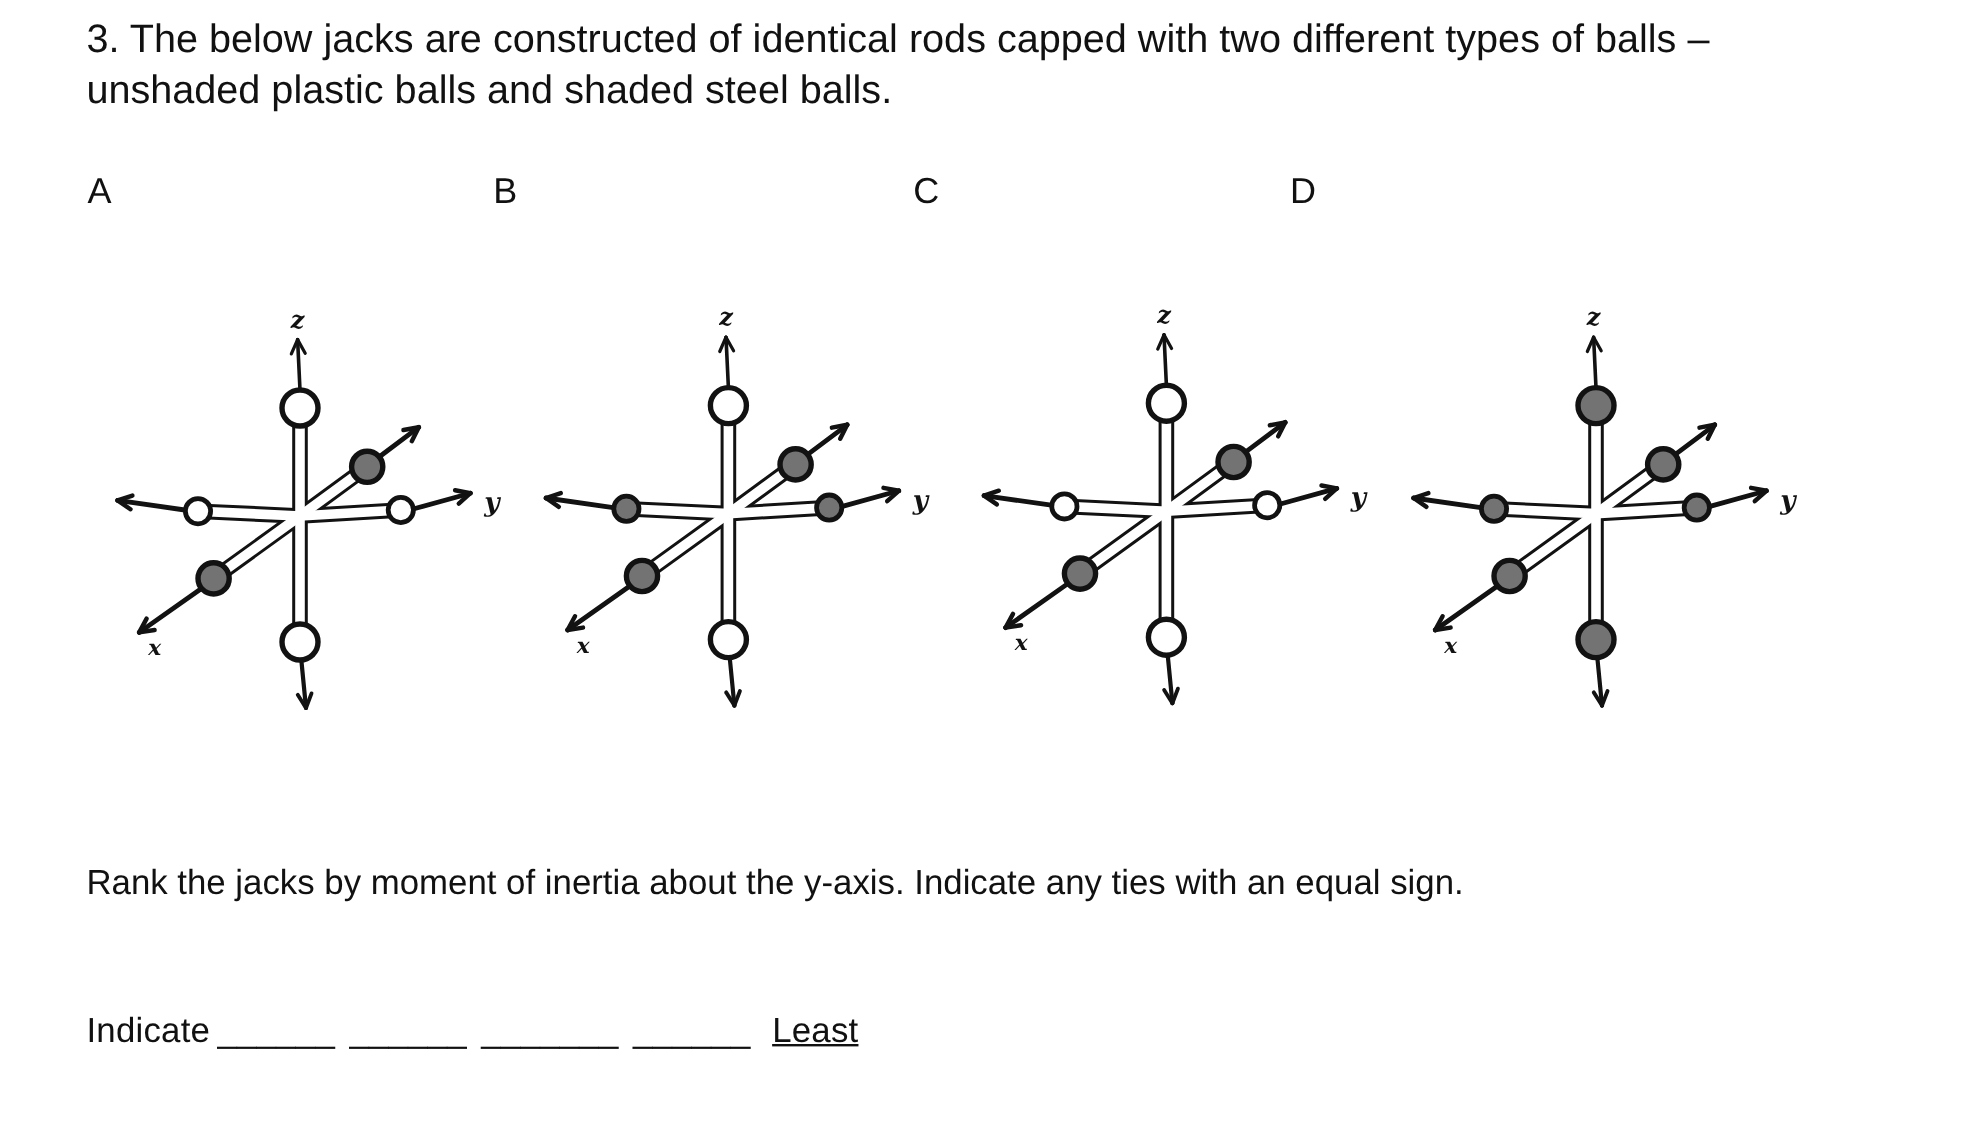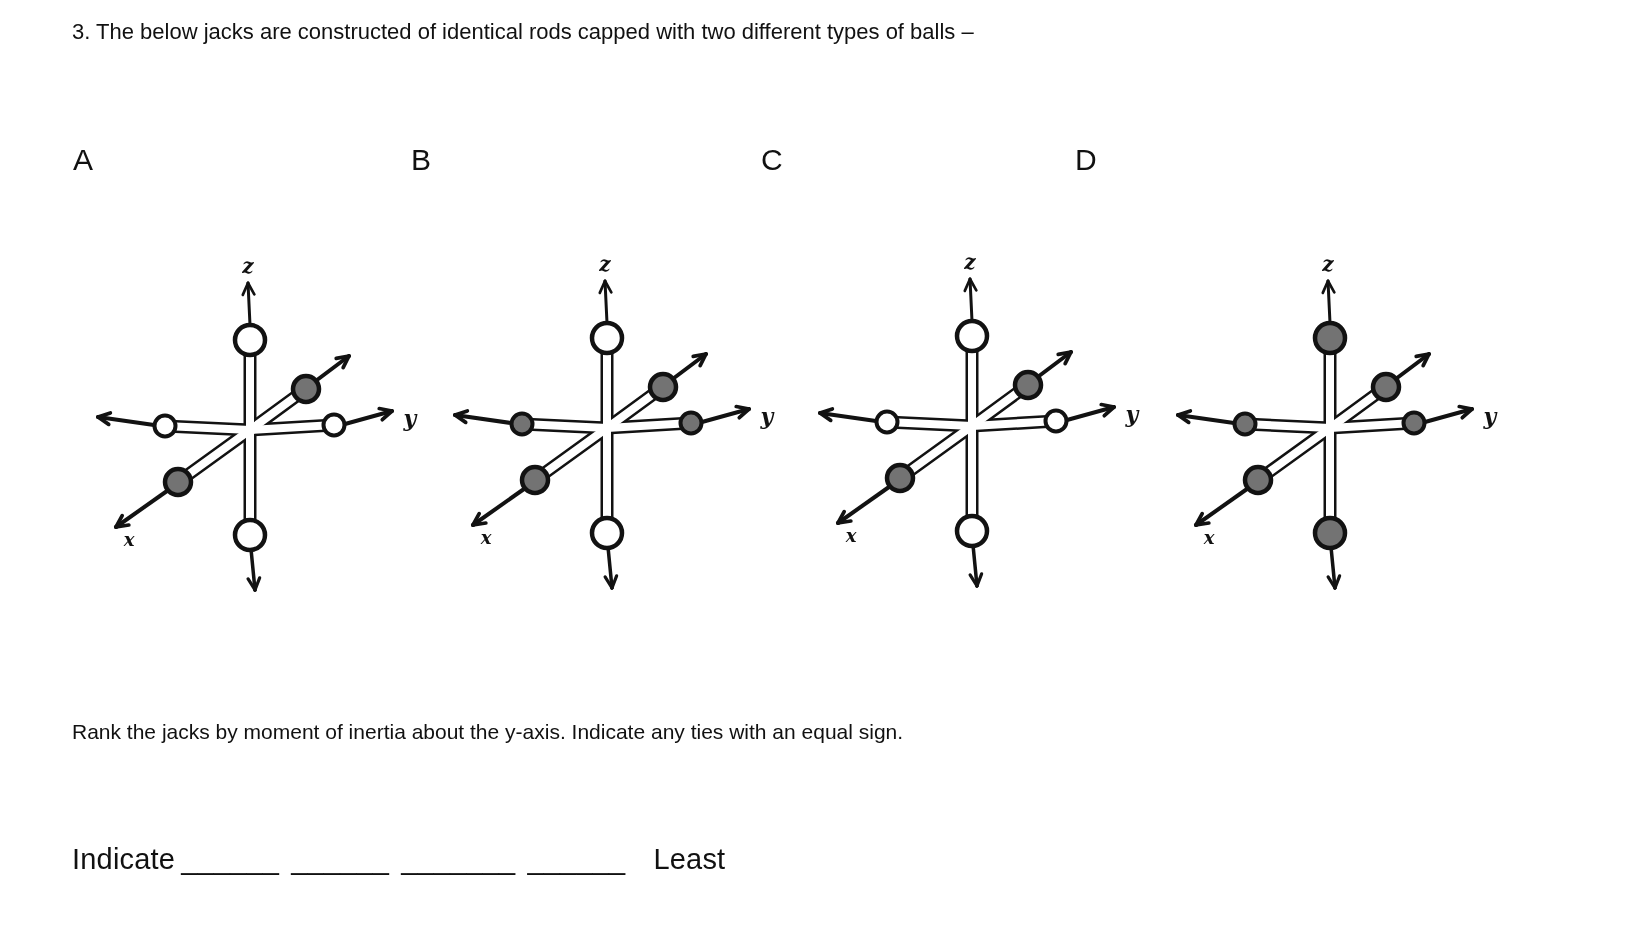--- a/index.html
+++ b/index.html
@@ -6,53 +6,54 @@
     margin: 0; padding: 0;
     width: 1650px; height: 940px;
     background: #ffffff;
     overflow: hidden;
     font-family: "Liberation Sans", sans-serif;
     color: #111111;
   }
   .abs { position: absolute; }
   #statement {
     left: 72px; top: 10px; width: 1500px;
-    font-size: 22px; line-height: 43px;
+    font-size: 33px; line-height: 43px;
   }
   .jack-label {
     font-size: 30px;
     top: 143px;
   }
   #label-a { left: 73px; }
   #label-b { left: 411px; }
   #label-c { left: 761px; }
   #label-d { left: 1075px; }
   .jack { position: absolute; }
   #jack-0 { left: 70px;   top: 255px; }
   #jack-1 { left: 427px;  top: 253px; }
   #jack-2 { left: 792px;  top: 251px; }
   #jack-3 { left: 1150px; top: 253px; }
   #prompt {
     left: 72px; top: 720px; width: 1480px;
-    font-size: 21px;
+    font-size: 29px;
   }
   #answer-line {
     left: 72px; top: 843px;
     font-size: 29px;
     letter-spacing: 0.2px;
   }
   #answer-line .blank { margin: 0 6px; }
   #answer-line .blank:first-of-type { margin-left: 10px; }
-  #answer-line .least { margin-left: 22px; }
+  #answer-line .least { margin-left: 12px; text-decoration: underline; }
 </style>
 </head>
 <body>
 
 <div id="statement" class="abs">
   <span>3. The below jacks are constructed of identical rods capped with two different types of balls –</span><br>
+  <span>unshaded plastic balls and shaded steel balls.</span>
 </div>
 
 <span id="label-a" class="abs jack-label">A</span>
 <span id="label-b" class="abs jack-label">B</span>
 <span id="label-c" class="abs jack-label">C</span>
 <span id="label-d" class="abs jack-label">D</span>
 
 <svg id="jack-0" class="jack" width="360" height="350" viewBox="-180 -175 360 350">
     <line x1="0" y1="0" x2="0" y2="-90" stroke="#121212" stroke-width="13" stroke-linecap="round"></line>
     <line x1="0" y1="0" x2="0" y2="105" stroke="#121212" stroke-width="13" stroke-linecap="round"></line>

